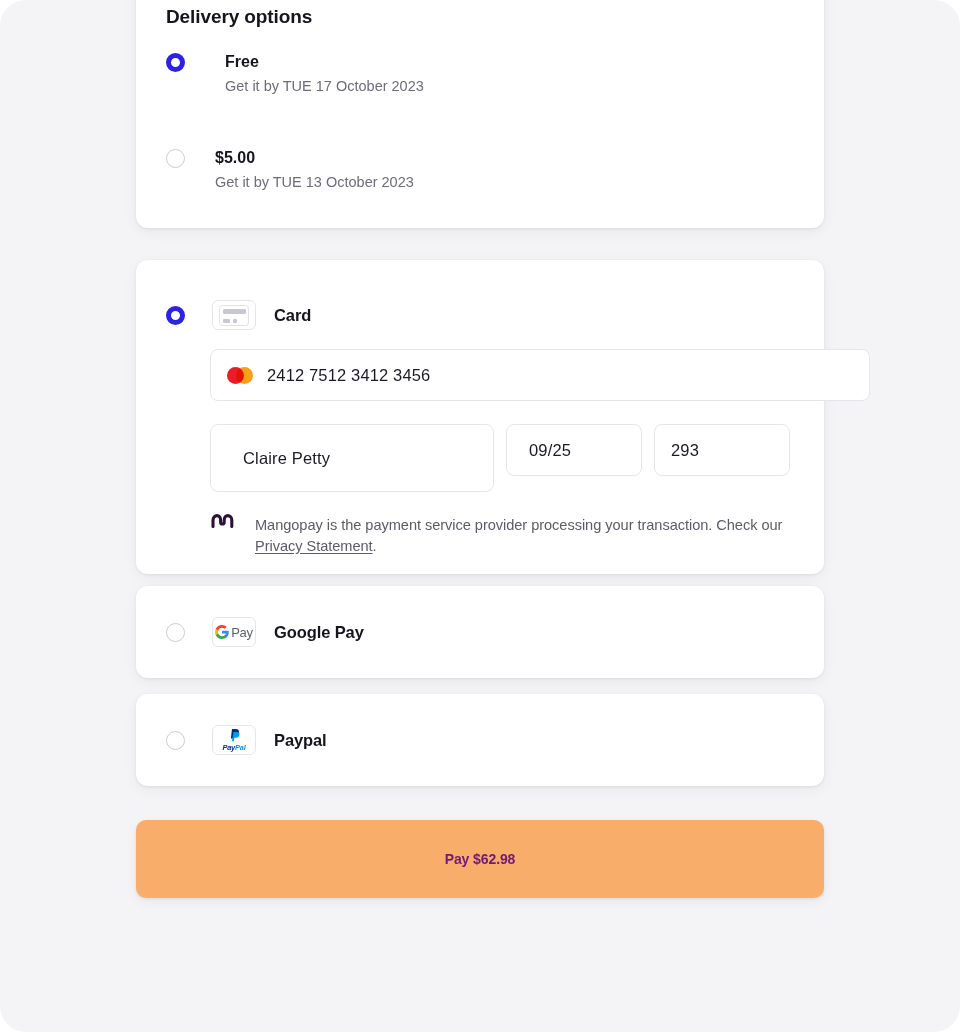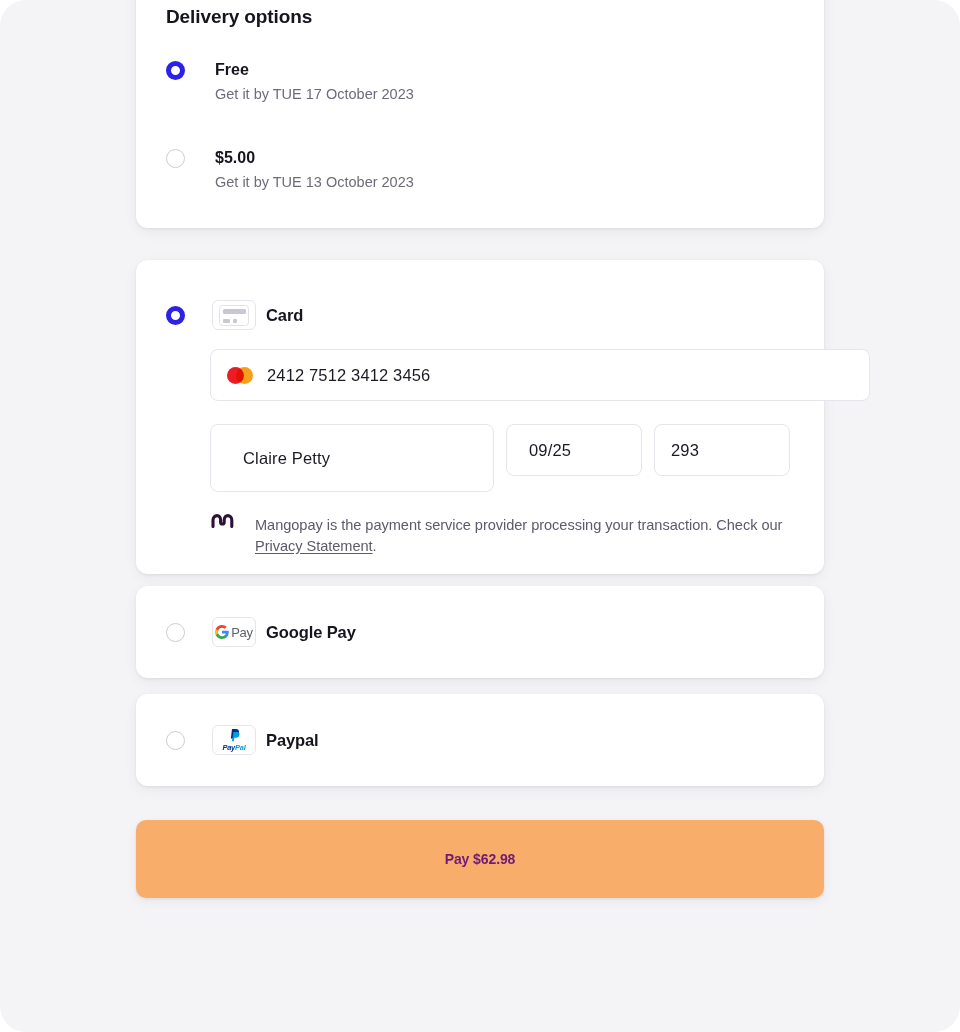--- a/index.html
+++ b/index.html
@@ -61,21 +61,21 @@
     font-weight: bold;
     color: #16141d;
     letter-spacing: -0.1px;
   }
   .delivery-row {
     position: absolute;
     left: 30px;
     display: flex;
     align-items: flex-start;
   }
-  .delivery-row.row-1 { top: 96px; }
+  .delivery-row.row-1 { top: 88px; gap: 10px; }
   .delivery-row.row-2 { top: 184px; }
 
   .delivery-texts { margin-left: 30px; }
   .delivery-price {
     font-size: 16px;
     font-weight: bold;
     color: #16141d;
     line-height: 20px;
   }
   .delivery-eta {
@@ -125,21 +125,21 @@
     border-radius: 6px;
     background: #ffffff;
     margin-left: 27px;
     display: flex;
     align-items: center;
     justify-content: center;
     box-sizing: border-box;
     overflow: hidden;
   }
   .method-label {
-    margin-left: 10px;
+    margin-left: 18px;
     font-size: 16.5px;
     font-weight: bold;
     color: #16141d;
     letter-spacing: -0.1px;
   }
 
   
   .cardglyph {
     width: 30px; height: 21px;
     border: 1.3px solid #e2e1e9;

